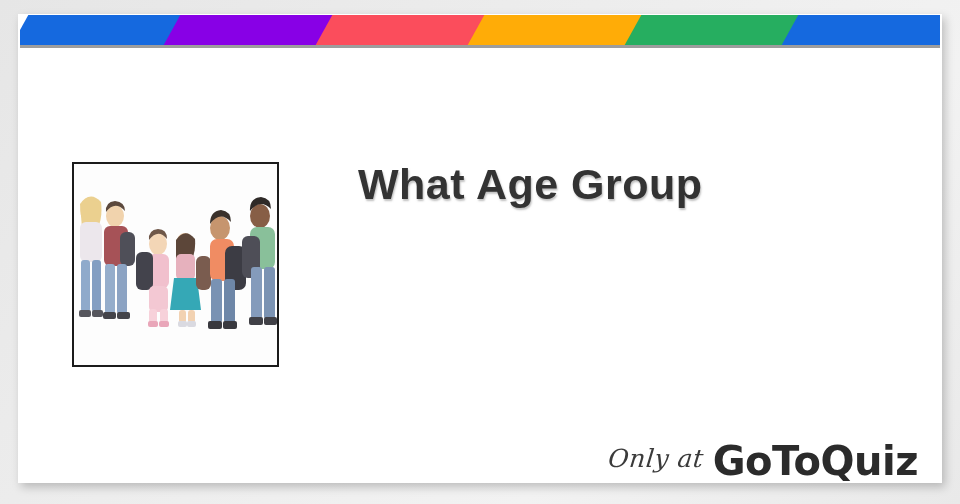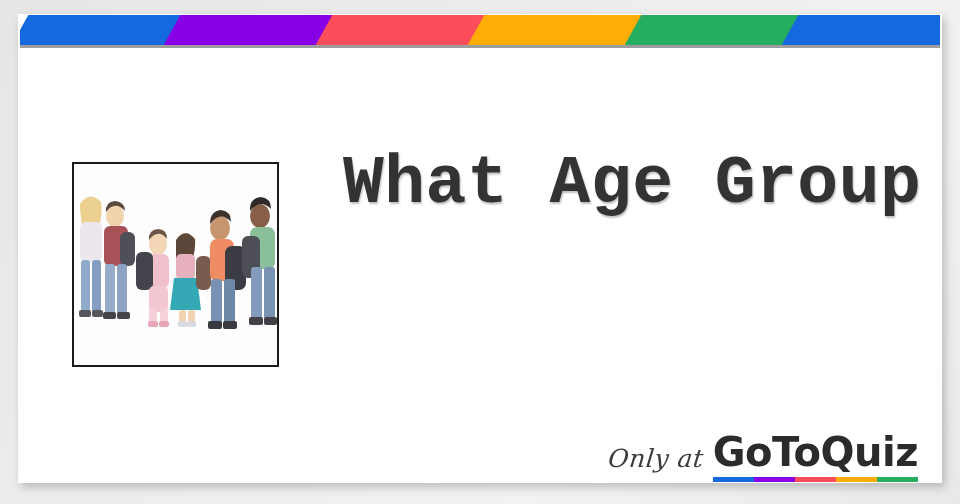--- a/index.html
+++ b/index.html
@@ -65,26 +65,26 @@
     overflow: hidden;
   }
   .thumb-canvas {
     position: absolute;
     inset: 0;
     background: #fdfdfd;
   }
   
   .title {
     position: absolute;
-    left: 343px;
+    left: 358px;
     top: 140px;
     width: 580px;
-    font-family: Liberation Mono, monospace;
+    font-family: Liberation Sans, sans-serif;
     font-weight: bold;
-    font-size: 68px;
+    font-size: 43px;
     line-height: 88px;
     color: #333333;
     text-shadow: 1px 2px 2px rgba(140,140,140,0.55);
     letter-spacing: 0.5px;
   }
   
   .brand {
     position: absolute;
     right: 42px;
     bottom: 22px;
@@ -96,21 +96,21 @@
     font-family: "DejaVu Serif", serif;
     font-style: italic;
     font-size: 25px;
     color: #3b3b3b;
     padding-bottom: 9px;
     letter-spacing: 0.5px;
     transform: skewX(-6deg);
   }
   .brand-name-wrap {
     display: flex;
-    flex-direction: column;
+    flex-direction: row;
     align-items: stretch;
   }
   .brand-name {
     font-family: "DejaVu Sans", sans-serif;
     font-weight: bold;
     font-size: 40px;
     line-height: 42px;
     color: #2b2b2b;
     letter-spacing: -0.5px;
   }

